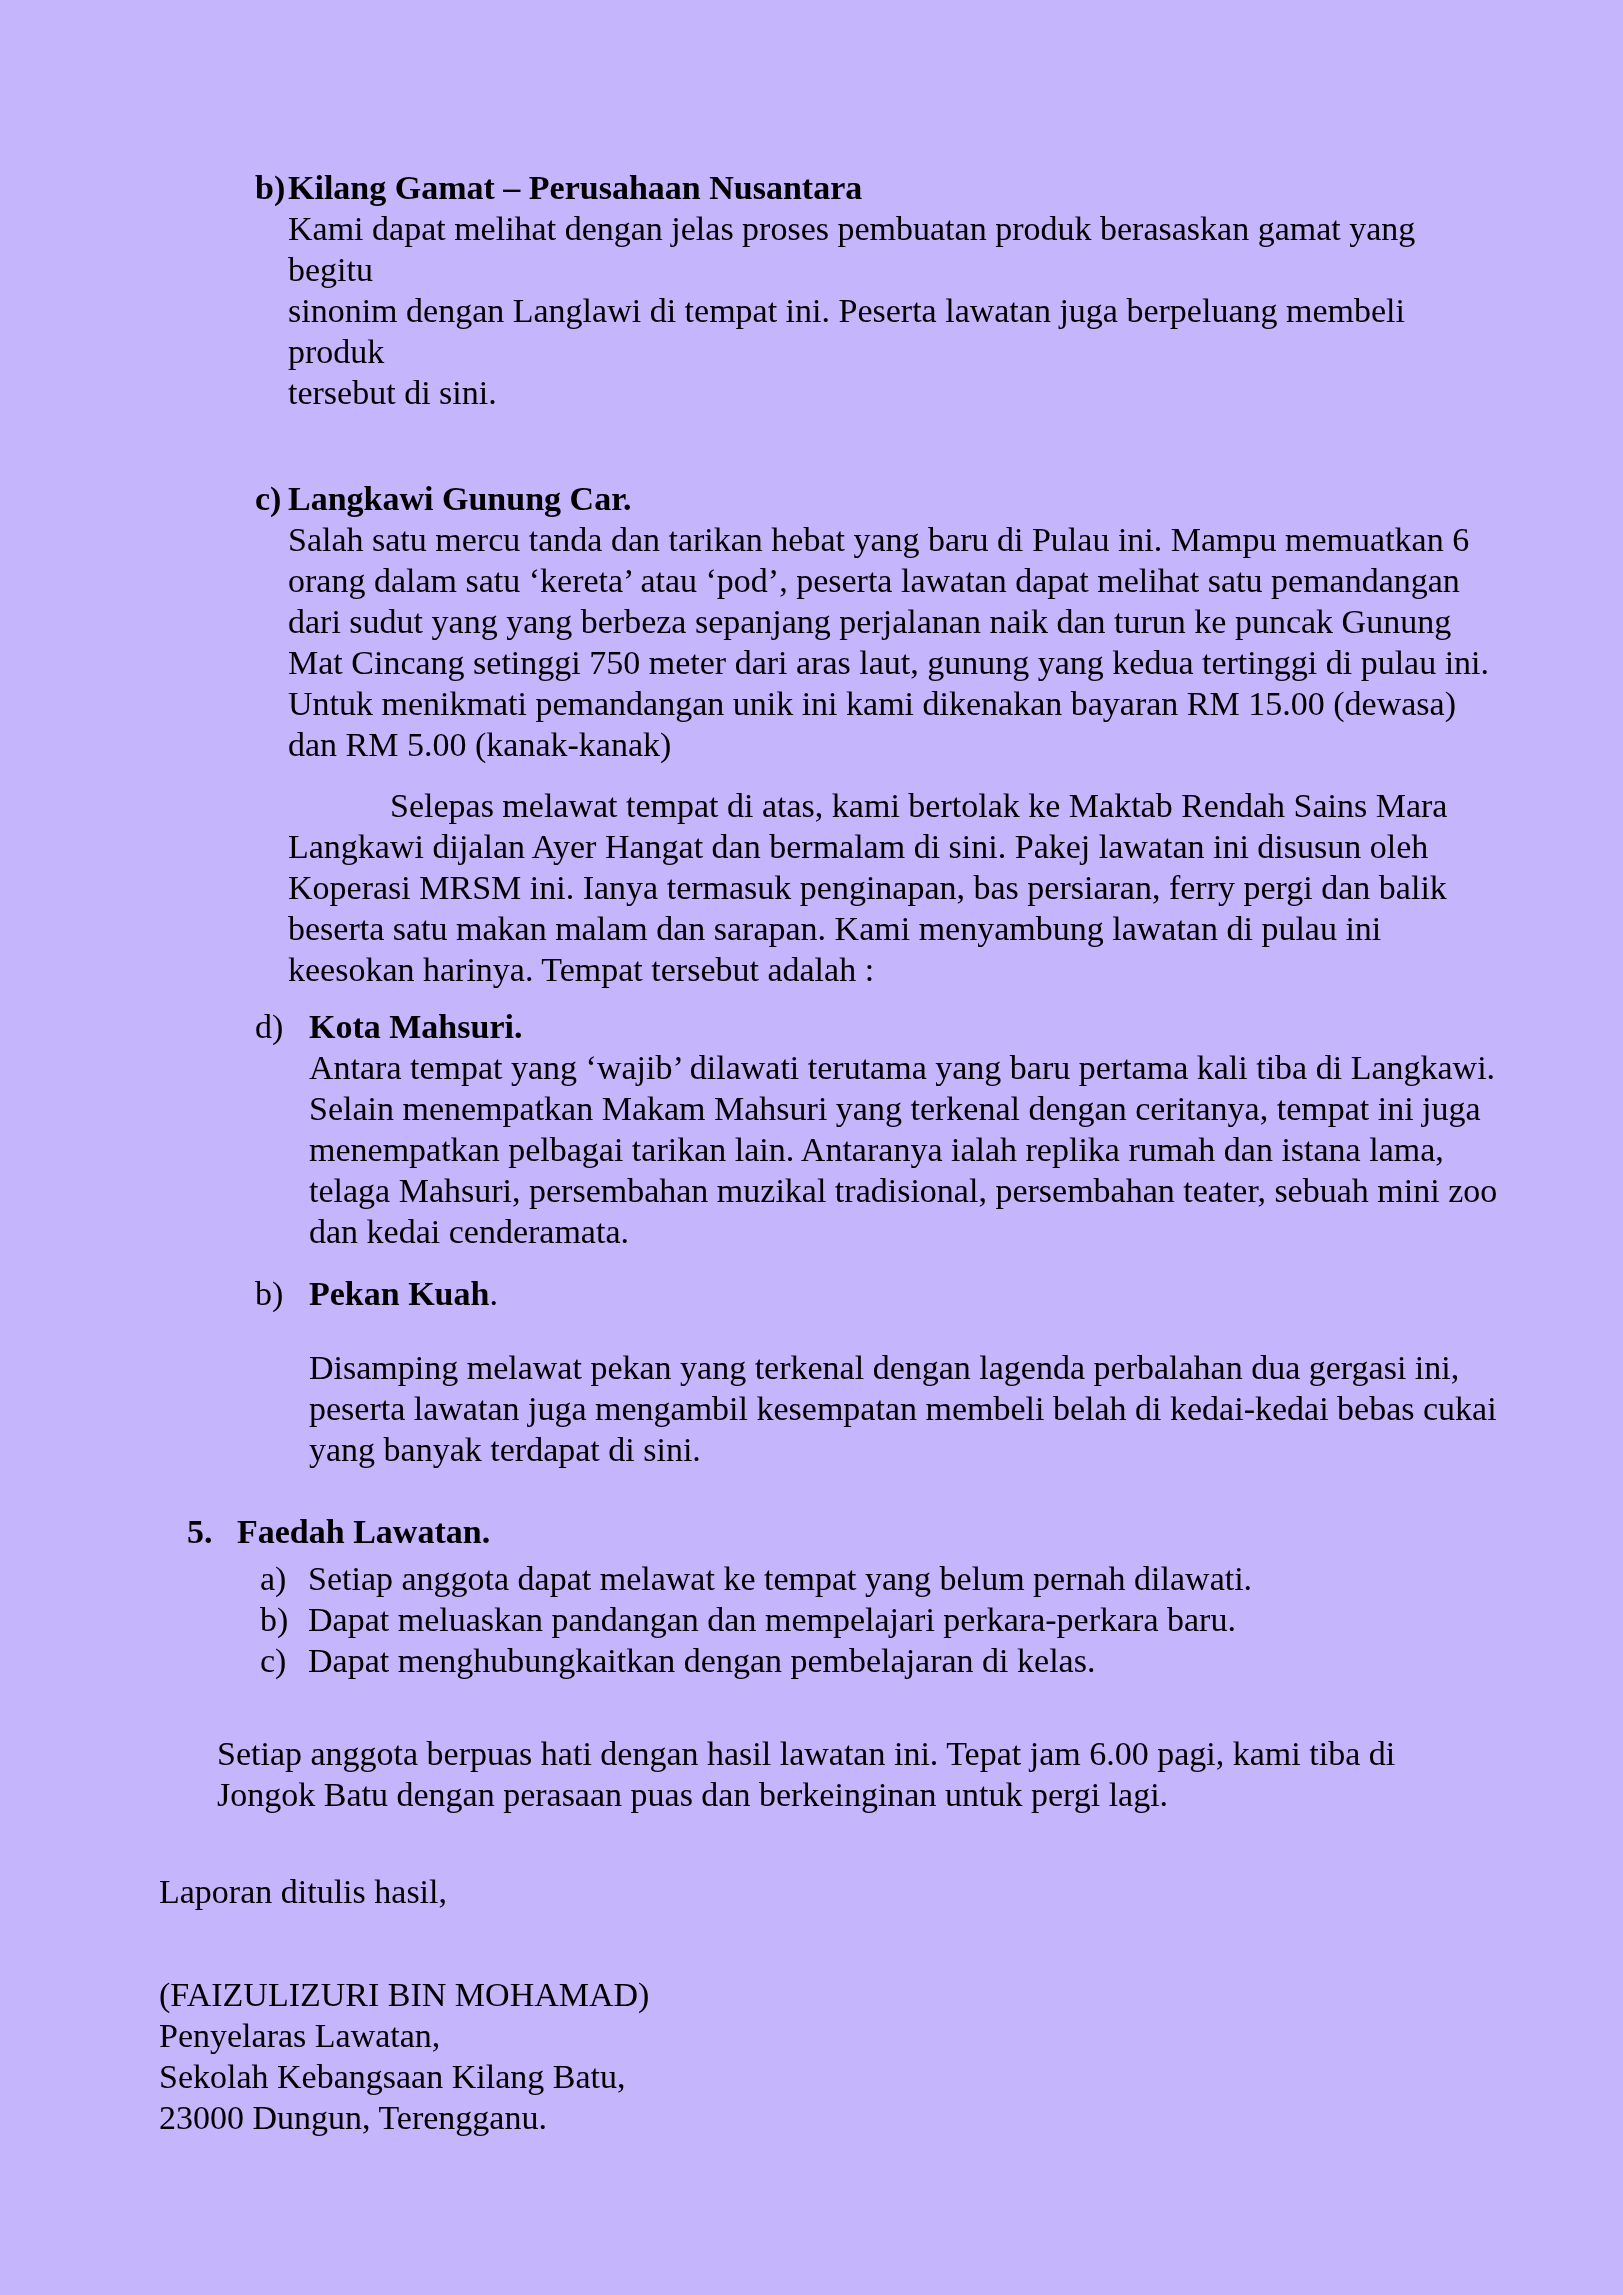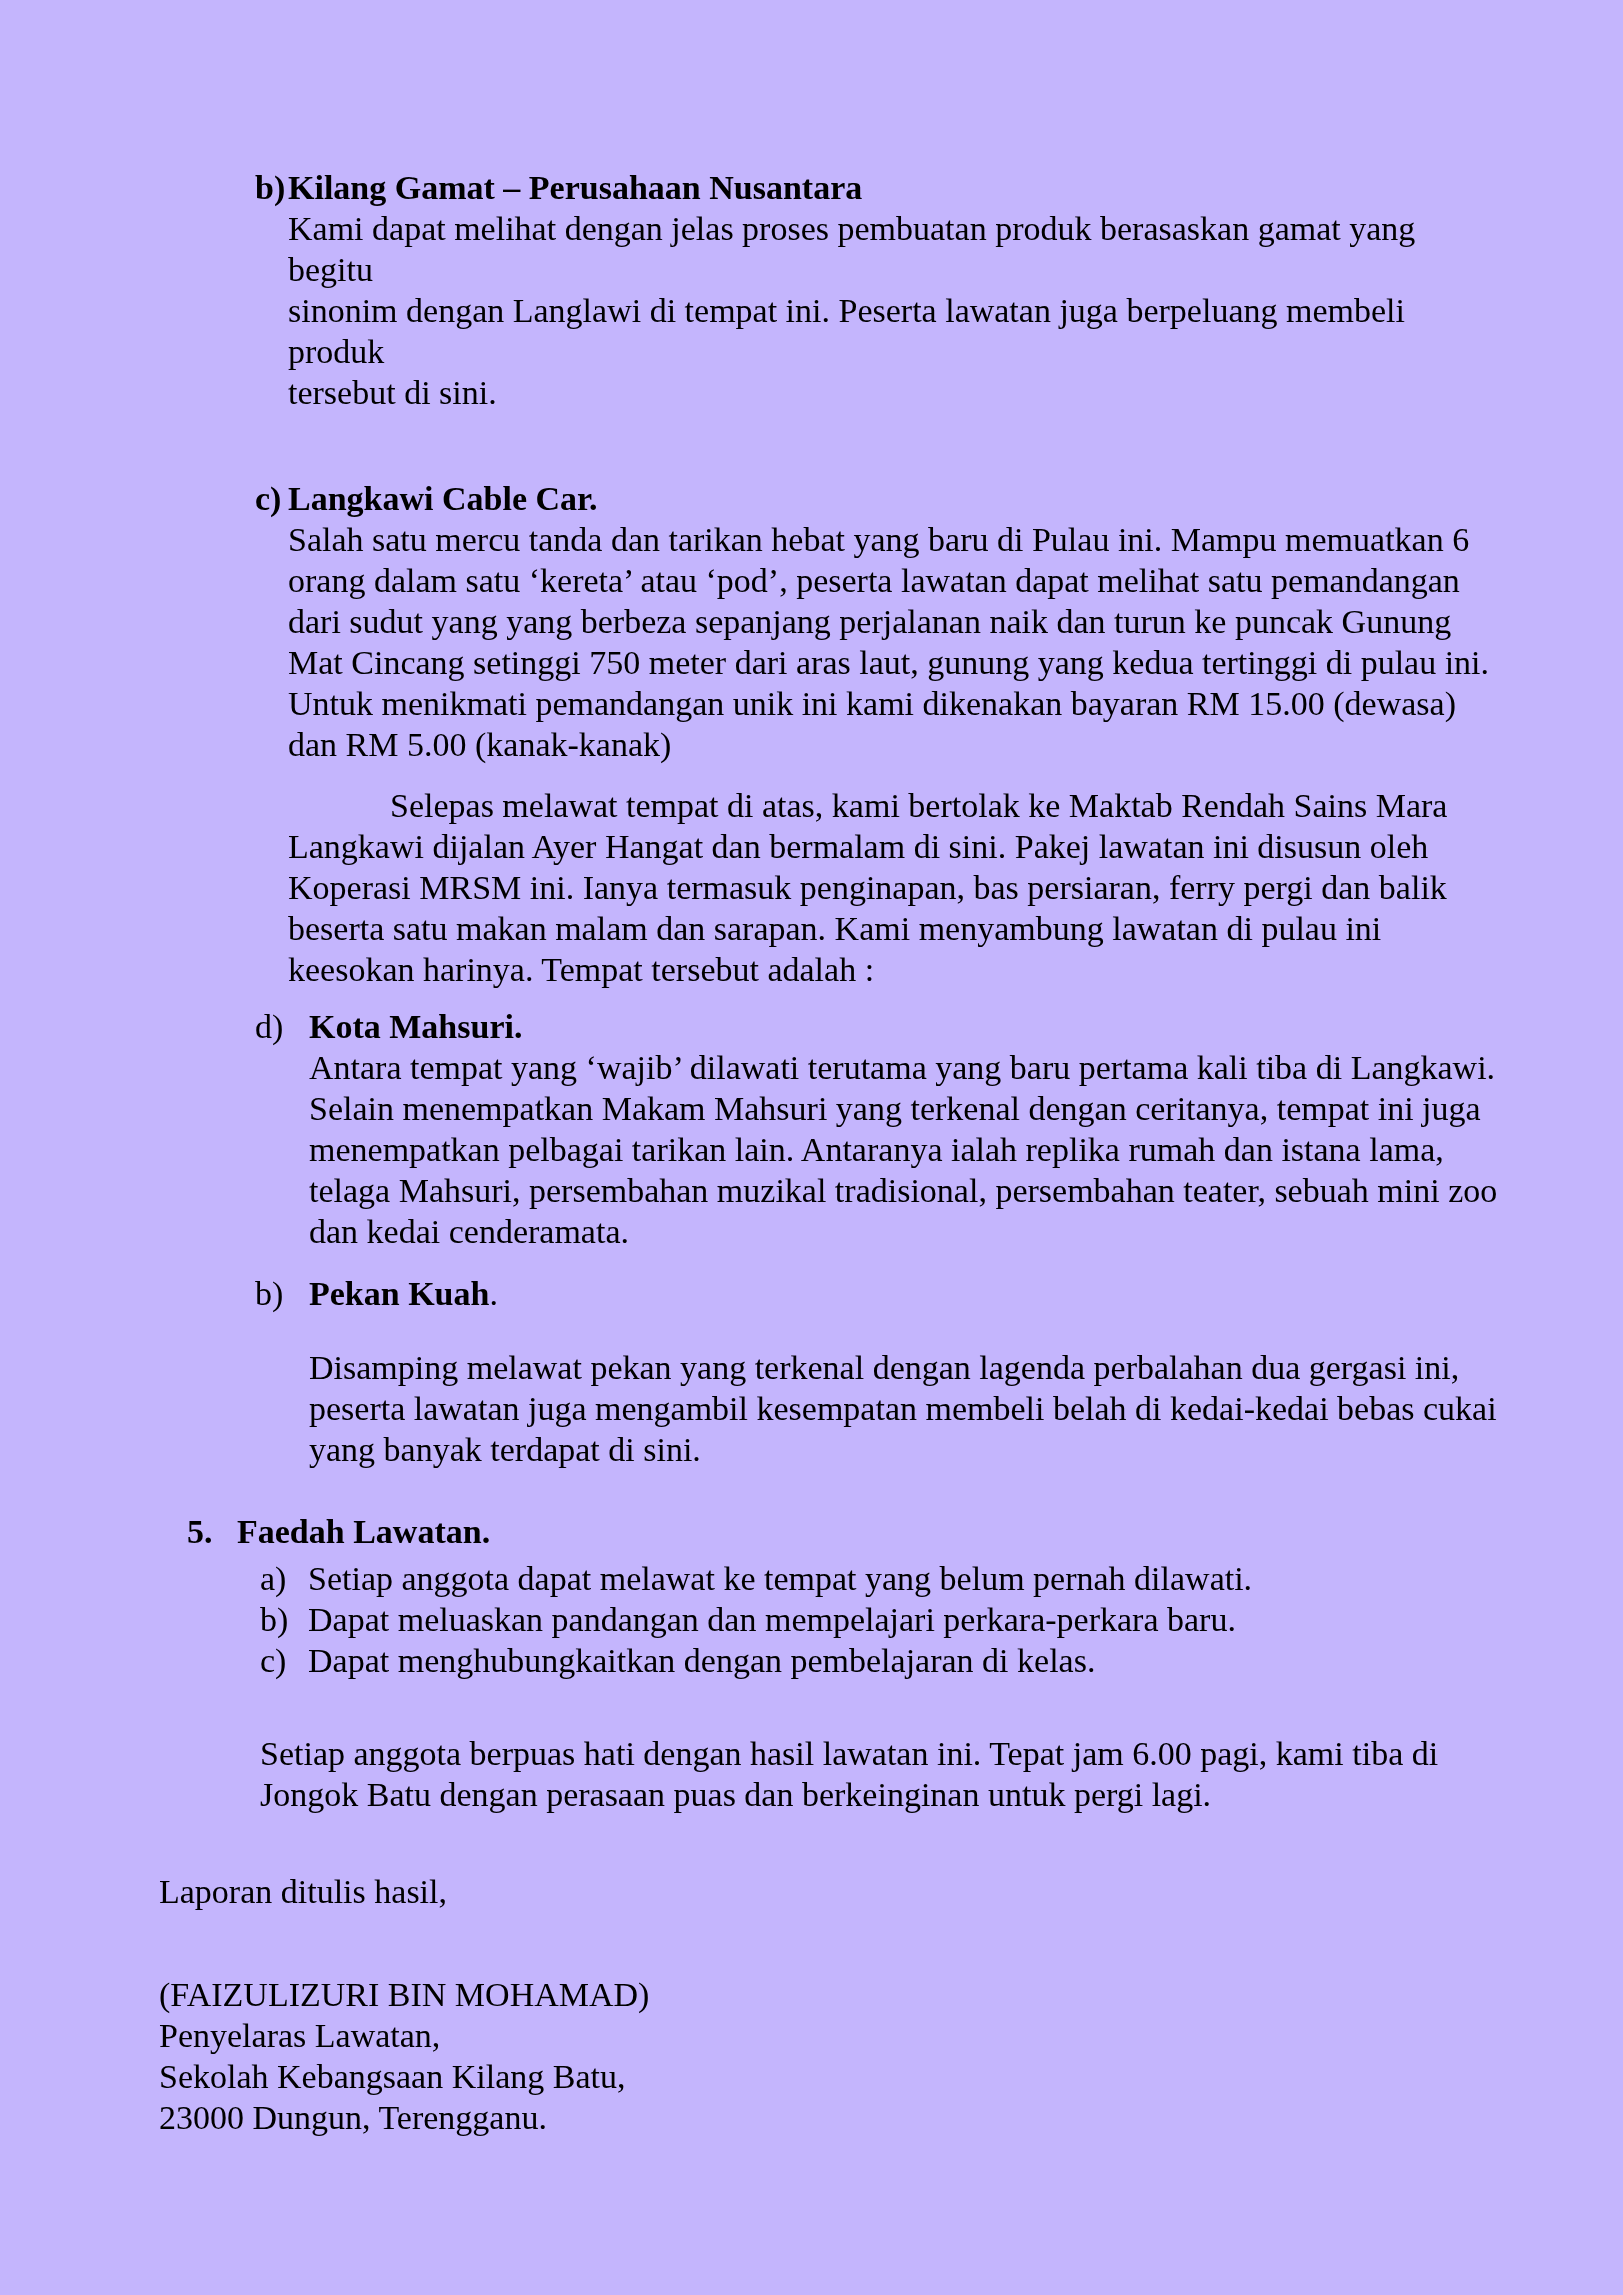--- a/index.html
+++ b/index.html
@@ -21,21 +21,21 @@
     overflow: hidden;
   }
   .bold { font-weight: bold; }
   .lines { white-space: pre-line; }
 
   
   .head-l1   { margin-left: 96px; }            
   .body-l1   { margin-left: 129px; max-width: 1225px; }  
   .body-l2   { margin-left: 150px; max-width: 1209px; }  
   .head-num  { margin-left: 28px; }             
-  .body-num  { margin-left: 101px; max-width: 1225px; }  
+  .body-num  { margin-left: 58px; max-width: 1225px; }  
   .item-row  { margin-left: 101px; }            
 
   
   .m-head  { display: inline-block; width: 33px; }   
   .m-wide  { display: inline-block; width: 54px; }   
   .m-num   { display: inline-block; width: 50px; }   
   .m-item  { display: inline-block; width: 48px; }   
 
   .indent-first { text-indent: 102px; }
 
@@ -61,21 +61,21 @@
     <div class="head-l1 bold">
       <span class="m-head">b)</span><span>Kilang Gamat – Perusahaan Nusantara</span>
     </div>
     <div class="body-l1 lines">Kami dapat melihat dengan jelas proses pembuatan produk berasaskan gamat yang begitu
 sinonim dengan Langlawi di tempat ini. Peserta lawatan juga berpeluang membeli produk
 tersebut di sini.</div>
   </section>
 
   <section class="gap-sec-c">
     <div class="head-l1 bold">
-      <span class="m-head">c)</span><span>Langkawi Cable Car.</span>
+      <span class="m-head">c)</span><span>Langkawi Gunung Car.</span>
     </div>
     <div class="body-l1 lines">Salah satu mercu tanda dan tarikan hebat yang baru di Pulau ini. Mampu memuatkan 6
 orang dalam satu ‘kereta’ atau ‘pod’, peserta lawatan dapat melihat satu pemandangan
 dari sudut yang yang berbeza sepanjang perjalanan naik dan turun ke puncak Gunung
 Mat Cincang setinggi 750 meter dari aras laut, gunung yang kedua tertinggi di pulau ini.
 Untuk menikmati pemandangan unik ini kami dikenakan bayaran RM 15.00 (dewasa)
 dan RM 5.00 (kanak-kanak)</div>
   </section>
 
   <div class="body-l1 lines indent-first gap-transition">Selepas melawat tempat di atas, kami bertolak ke Maktab Rendah Sains Mara

